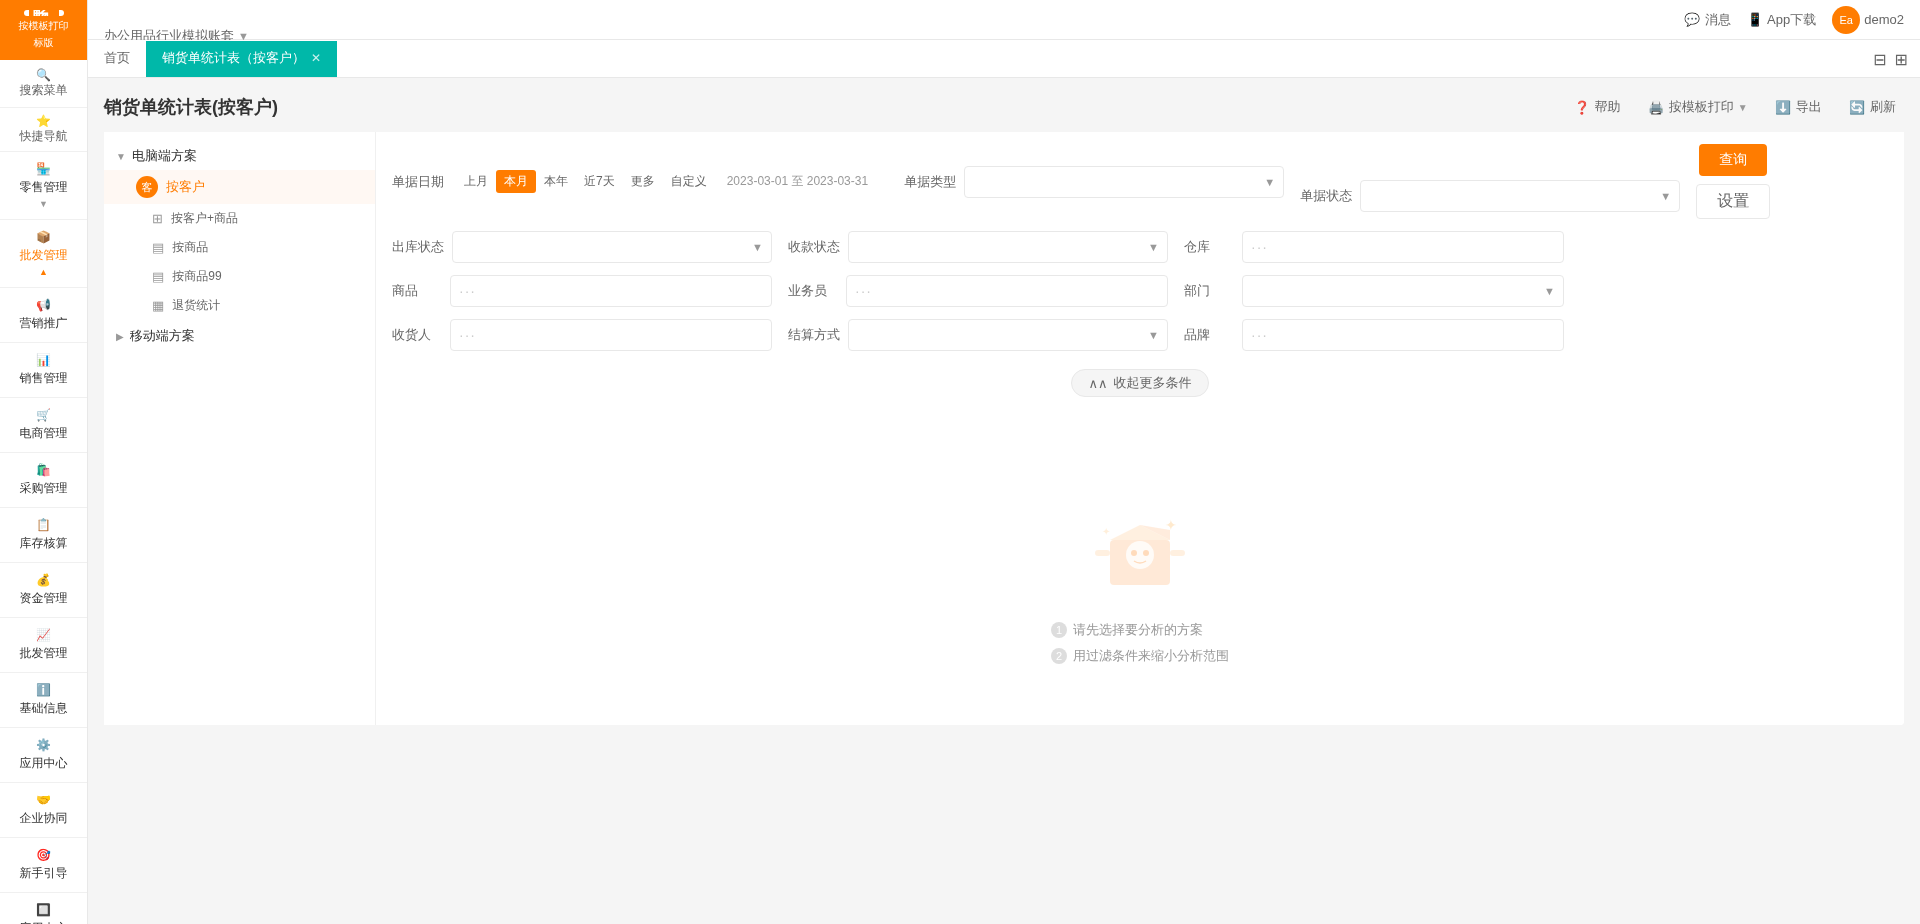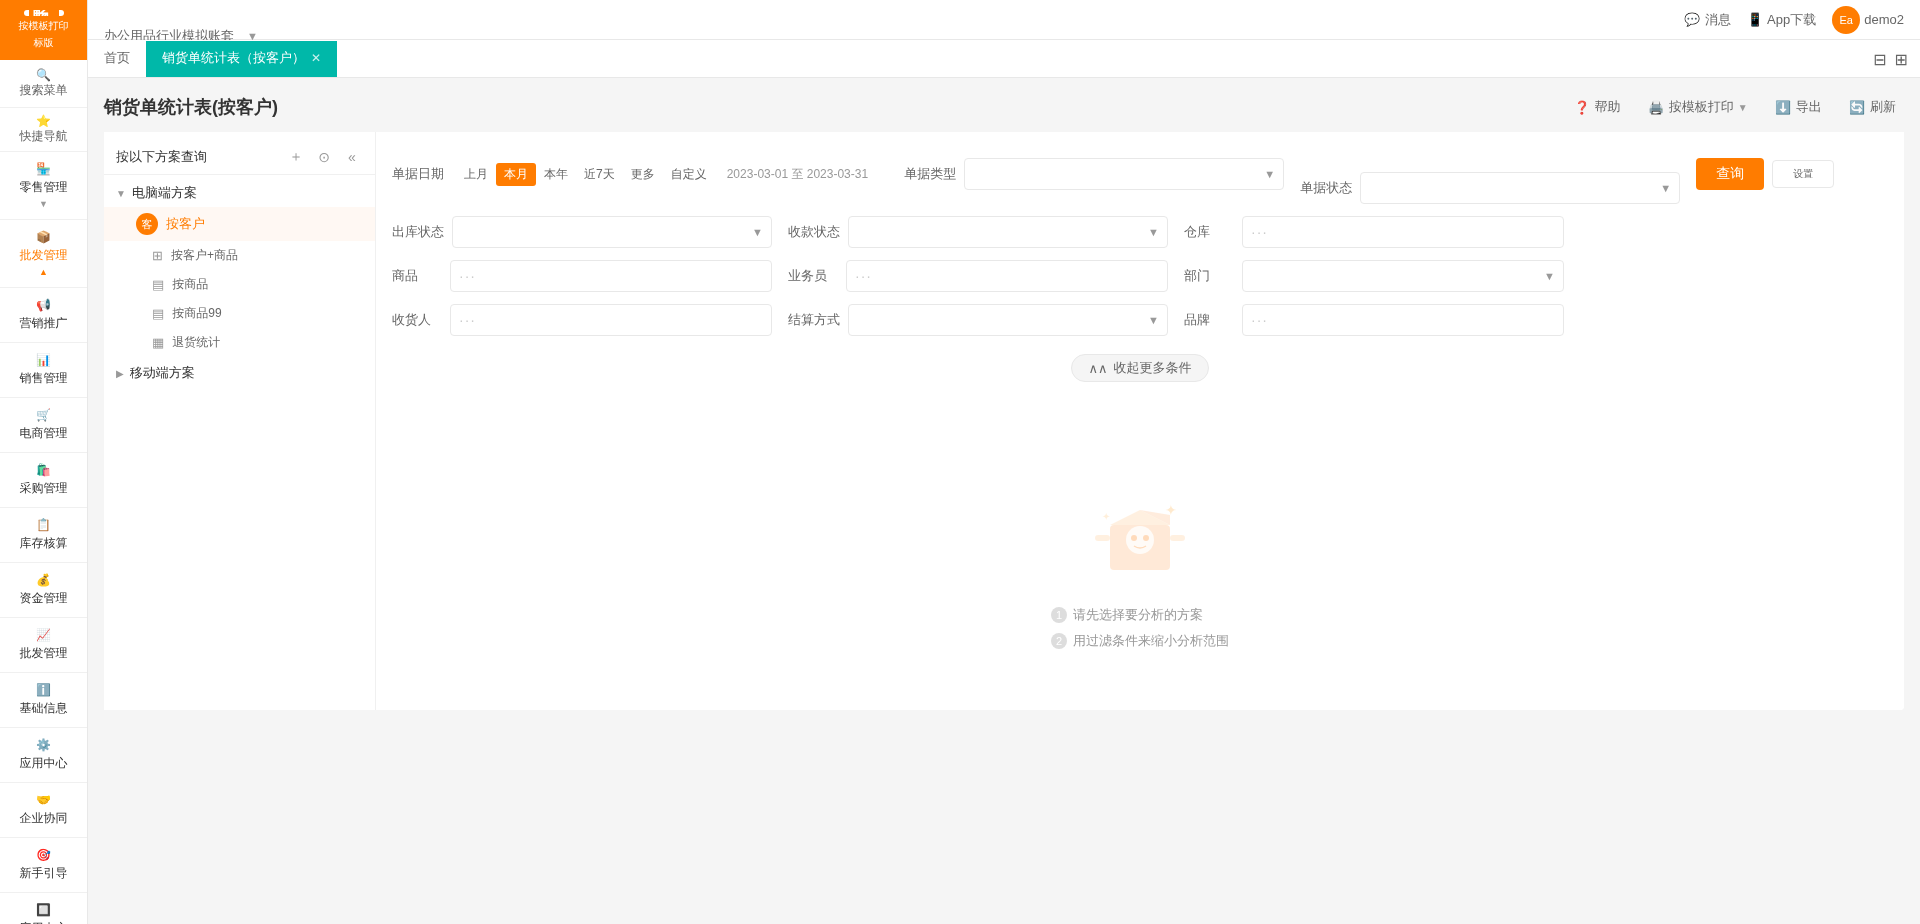--- a/index.html
+++ b/index.html
@@ -15,21 +15,21 @@
     .sidebar-nav { width: 100%; padding: 6px 0; text-align: center; cursor: pointer; color: #666; font-size: 12px; border-bottom: 1px solid #f0f0f0; }
     .sidebar-item { width: 100%; padding: 10px 4px; text-align: center; cursor: pointer; color: #333; font-size: 12px; display: flex; flex-direction: column; align-items: center; gap: 3px; border-bottom: 1px solid #f0f0f0; }
     .sidebar-item.active { color: #ff7c00; }
 
     
     .main { flex: 1; display: flex; flex-direction: column; overflow: hidden; }
 
     
     .header { height: 40px; background: #fff; border-bottom: 1px solid #e8e8e8; display: flex; align-items: center; justify-content: space-between; padding: 0 16px; }
     .header-left { display: flex; align-items: center; gap: 8px; color: #666; font-size: 13px; }
-    .header-dropdown { display: flex; align-items: center; gap: 13px; cursor: pointer; margin-top: 32px; }
+    .header-dropdown { display: flex; align-items: center; gap: 4px; cursor: pointer; margin-top: 32px; }
     .header-right { display: flex; align-items: center; gap: 16px; color: #666; font-size: 13px; }
     .header-right-item { display: flex; align-items: center; gap: 4px; cursor: pointer; }
     .avatar { width: 28px; height: 28px; border-radius: 50%; background: #ff7c00; display: flex; align-items: center; justify-content: center; color: #fff; font-size: 11px; }
 
     
     .tabs { height: 38px; background: #fff; border-bottom: 1px solid #e8e8e8; display: flex; align-items: flex-end; }
     .tab { padding: 8px 16px; cursor: pointer; font-size: 13px; color: #666; border-bottom: 2px solid transparent; display: flex; align-items: center; gap: 6px; }
     .tab.active { color: #fff; background: #00b8a9; border-bottom: 2px solid #00b8a9; }
     .tab-close { font-size: 12px; color: rgba(255,255,255,0.8); cursor: pointer; }
     .tab-home { color: #666; }
@@ -73,21 +73,21 @@
     .date-btn.active { background: #ff7c00; color: #fff; border-radius: 3px; }
     .date-range { font-size: 12px; color: #999; white-space: nowrap; }
 
     
     .collapse-row { display: flex; justify-content: center; padding: 6px 0 8px; }
     .collapse-btn { display: flex; align-items: center; gap: 6px; color: #666; font-size: 13px; cursor: pointer; background: #f5f5f5; border: 1px solid #e8e8e8; border-radius: 20px; padding: 4px 16px; }
 
     
     .query-buttons { display: flex; flex-direction: column; gap: 6px; padding: 12px 8px; justify-content: flex-start; margin-top: 28px; }
     .query-btn { background: #ff7c00; color: #fff; border: none; border-radius: 4px; padding: 7px 20px; font-size: 14px; cursor: pointer; white-space: nowrap; }
-    .set-btn { background: #fff; color: #666; border: 1px solid #e8e8e8; border-radius: 4px; padding: 6px 20px; font-size: 10px; cursor: pointer; white-space: nowrap; }
+    .set-btn { background: #fff; color: #666; border: 1px solid #e8e8e8; border-radius: 4px; padding: 6px 20px; font-size: 16px; cursor: pointer; white-space: nowrap; }
 
     
     .empty-state { display: flex; flex-direction: column; align-items: center; justify-content: center; padding: 60px 0; background: #fff; margin-top: 8px; border-radius: 4px; }
     .empty-icon { width: 120px; height: 120px; margin-bottom: 16px; }
     .empty-text { color: #999; font-size: 13px; display: flex; flex-direction: column; gap: 8px; }
     .empty-step { display: flex; align-items: center; gap: 6px; }
     .step-num { width: 16px; height: 16px; border-radius: 50%; background: #ddd; color: #fff; font-size: 11px; display: flex; align-items: center; justify-content: center; }
 
     
     .main-workspace { background: #fff; border-radius: 4px; display: flex; min-height: 400px; }
@@ -240,28 +240,20 @@
         <div class="action-btn">
           <span>🔄</span>
           <span>刷新</span>
         </div>
       </div>
     </div>
 
     <div class="main-workspace">
 
       <div class="scheme-panel">
-        <div class="scheme-header">
-          <span class="scheme-header-title">按以下方案查询</span>
-          <div class="scheme-actions">
-            <div class="scheme-action-icon" title="添加">＋</div>
-            <div class="scheme-action-icon" title="编辑">⊙</div>
-            <div class="scheme-action-icon" title="收起">«</div>
-          </div>
-        </div>
 
         <div class="scheme-group">
           <div class="scheme-group-header">
             <span class="scheme-group-arrow">▼</span>
             <span>电脑端方案</span>
           </div>
 
           <div class="scheme-item active">
             <div class="scheme-icon-circle">客</div>
             <span>按客户</span>
@@ -316,21 +308,21 @@
                 <span class="chevron">▼</span>
               </div>
             </div>
             <div class="filter-field" style="flex:1; max-width:380px;margin-top:28px;">
               <span class="filter-label">单据状态</span>
               <div class="filter-select" style="flex:1;">
                 <span class="placeholder"></span>
                 <span class="chevron">▼</span>
               </div>
             </div>
-            <div class="query-buttons" style="margin-top:0; padding:0; flex-direction:row; align-items:center; gap:8px;">
+            <div class="query-buttons" style="margin-top:0; padding:0; flex-direction:column; align-items:center; gap:8px;">
               <button class="query-btn">查询</button>
               <button class="set-btn">设置</button>
             </div>
           </div>
 
           <div class="filter-row">
             <div class="filter-field" style="flex:1; max-width:380px;">
               <span class="filter-label">出库状态</span>
               <div class="filter-select" style="flex:1;">
                 <span class="placeholder"></span>

